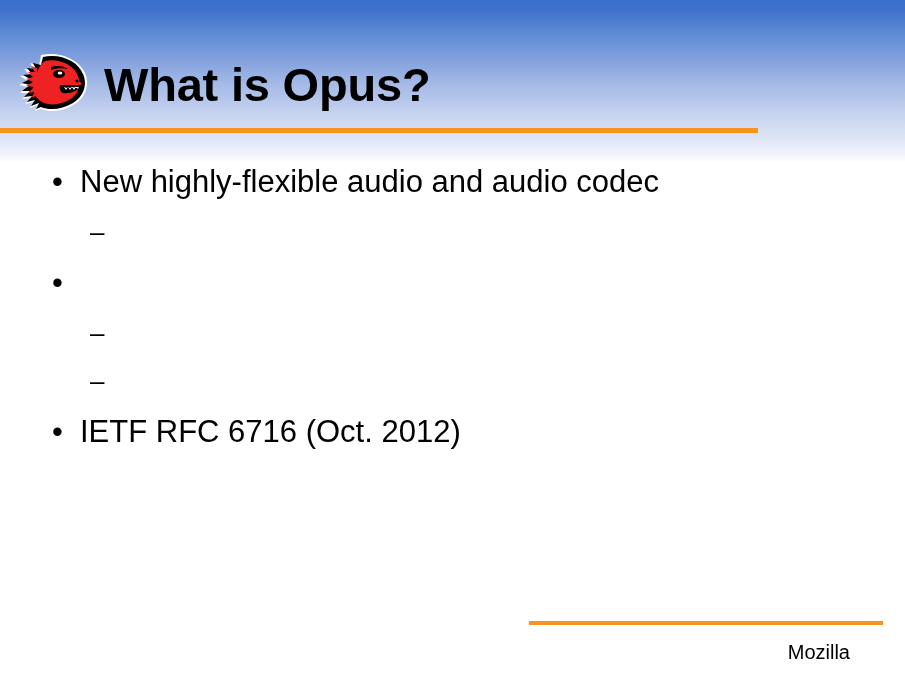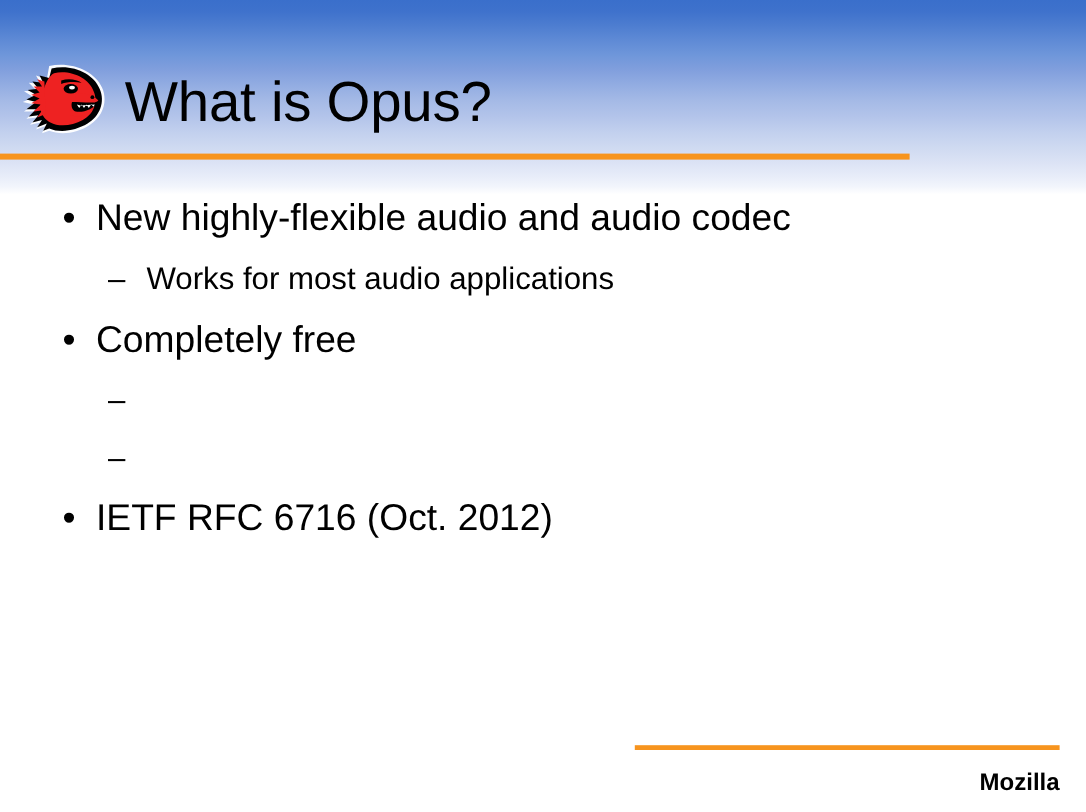--- a/index.html
+++ b/index.html
@@ -65,21 +65,21 @@
 
   
   #title {
     position: absolute;
     left: 104px;
     top: 54px;
     width: 640px;
     height: 62px;
     line-height: 62px;
     font-size: 47px;
-    font-weight: normal;
+    font-weight: bold;
     color: #000000;
     letter-spacing: -0.2px;
     white-space: nowrap;
   }
 
   
   #content {
     position: absolute;
     left: 0;
     top: 155px;
@@ -132,26 +132,26 @@
   #footer-rule {
     position: absolute;
     left: 529px;
     top: 621px;
     width: 354px;
     height: 4px;
     background: #f7941e;
   }
   #footer-label {
     position: absolute;
-    left: 583px;
+    left: 550px;
     top: 641px;
     width: 300px;
     text-align: right;
     font-size: 20px;
-    font-weight: bold;
+    font-weight: normal;
     color: #000000;
     white-space: nowrap;
   }
 </style>
 </head>
 <body>
 
 <div id="slide">
 
   <div id="header-band"></div>
@@ -198,26 +198,24 @@
 
   <div id="content">
 
     <div class="bullet-row lvl1">
       <span class="marker">•</span>
       <span class="btext">New highly-flexible audio and audio codec</span>
     </div>
 
     <div class="bullet-row lvl2">
       <span class="marker">–</span>
-      <span class="btext">Works for most audio applications</span>
     </div>
 
     <div class="bullet-row lvl1">
       <span class="marker">•</span>
-      <span class="btext">Completely free</span>
     </div>
 
     <div class="bullet-row lvl2">
       <span class="marker">–</span>
     </div>
 
     <div class="bullet-row lvl2">
       <span class="marker">–</span>
     </div>
 

